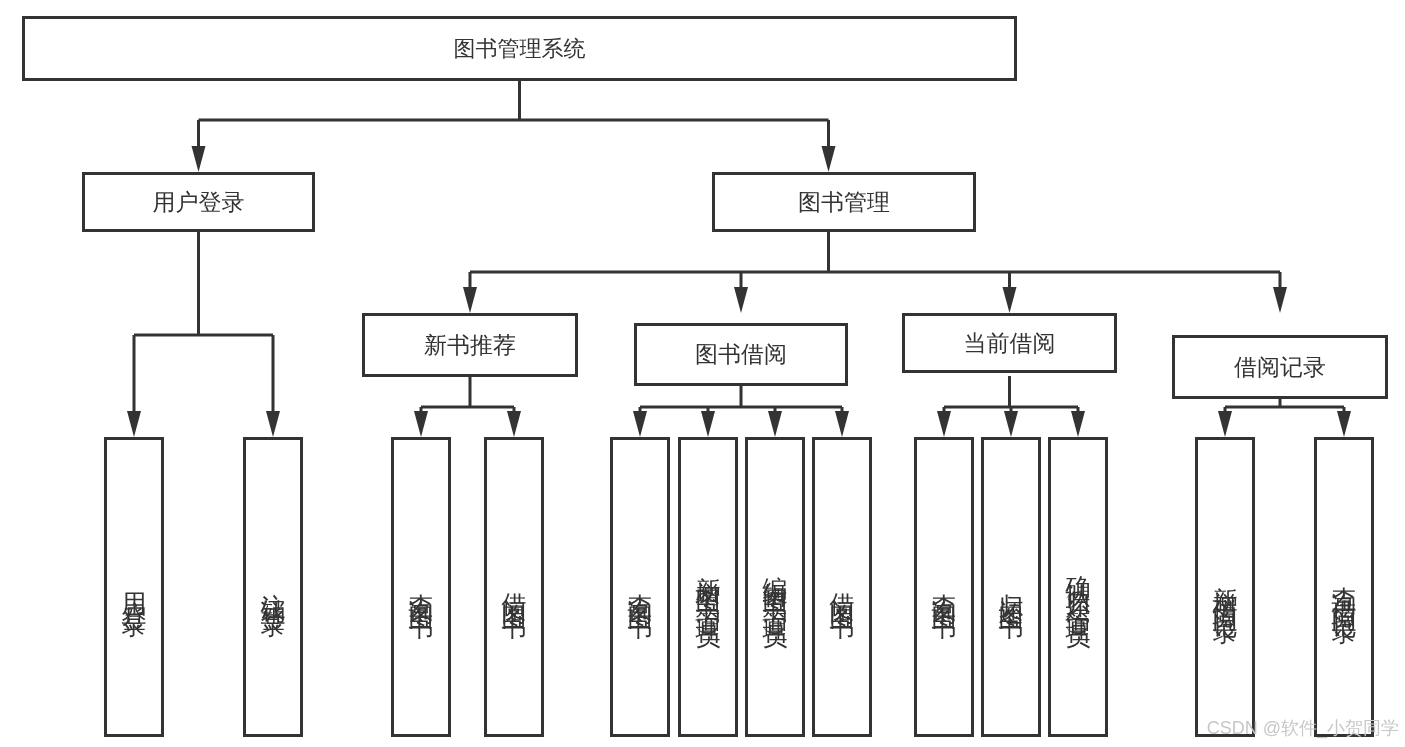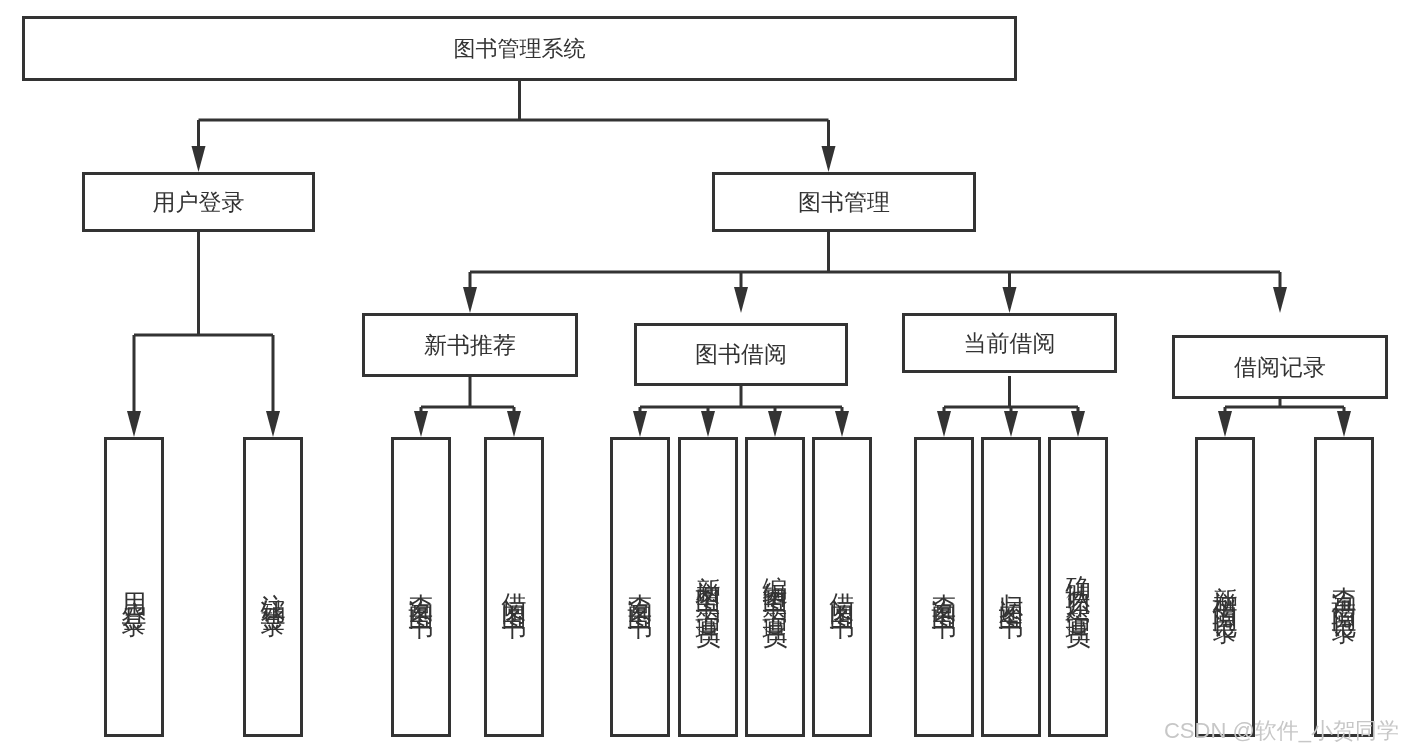--- a/index.html
+++ b/index.html
@@ -42,21 +42,21 @@
     writing-mode:vertical-rl;
     text-orientation:mixed;
     font-size:25px;
     letter-spacing:7px;
     white-space:nowrap;
     line-height:1;
   }
   .watermark{
     position:absolute;
     right:6px;top:716px;
-    font-size:22px;
+    font-size:18px;
     color:var(--wm);
     z-index:5;
     white-space:nowrap;
   }
 </style>
 </head>
 <body>
 
 <div class="canvas">
 

